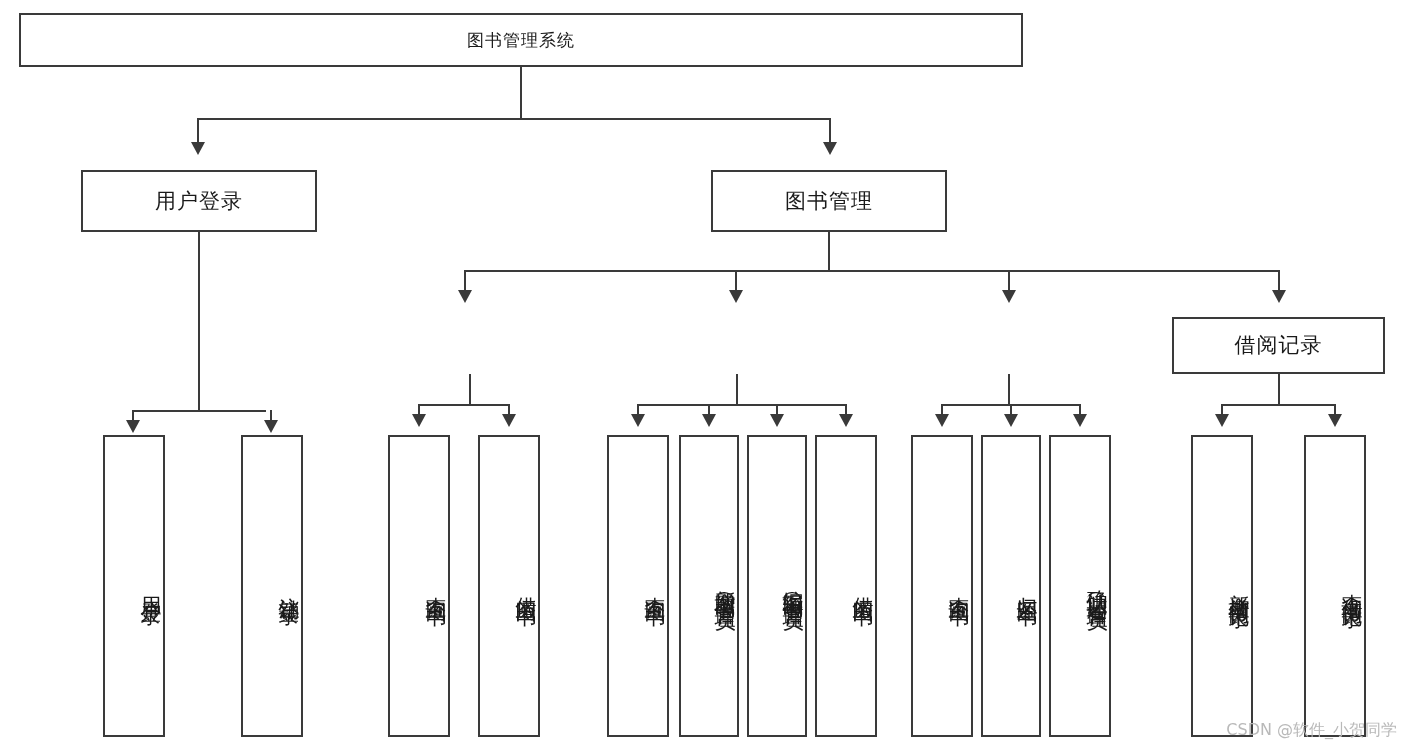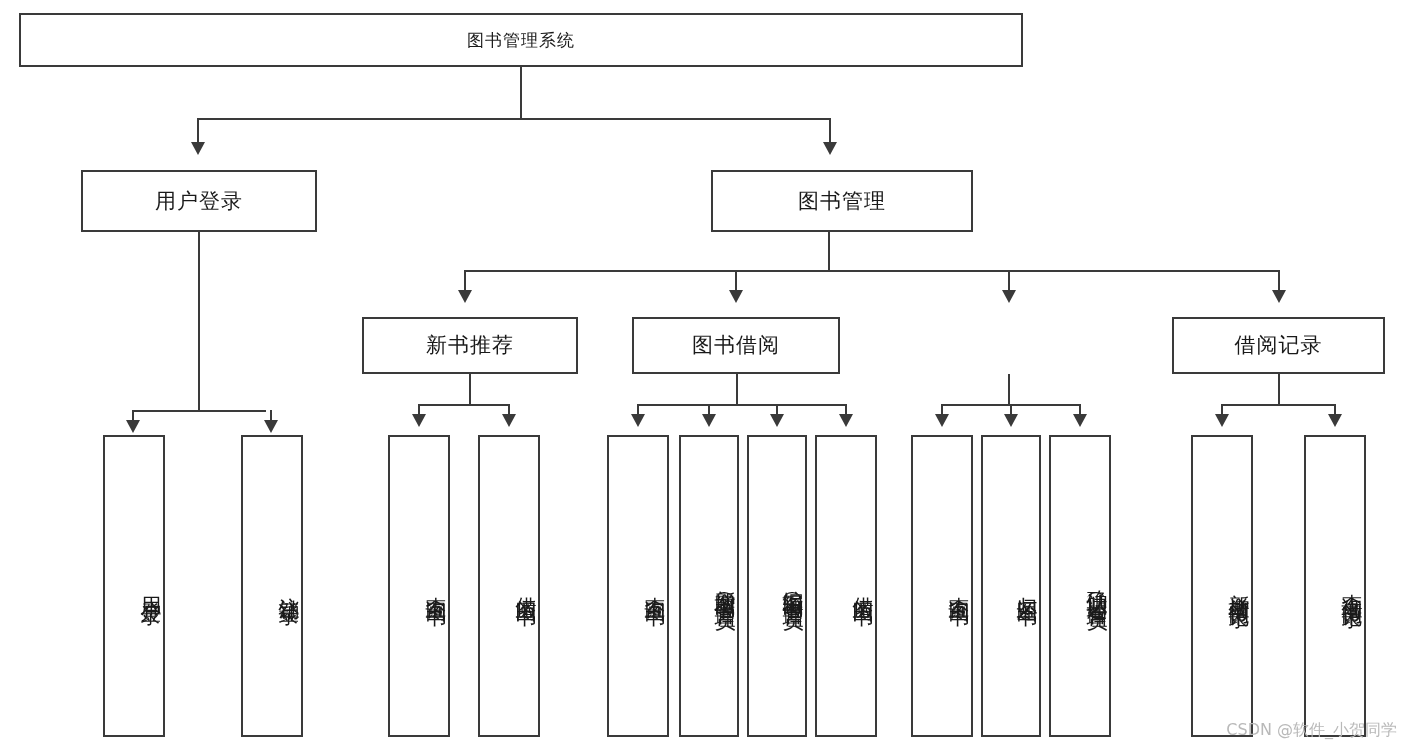--- a/index.html
+++ b/index.html
@@ -85,21 +85,21 @@
   <div class="ln h" style="left:197px;top:118px;width:634px;"></div>
 
   <div class="ln v" style="left:197px;top:118px;height:26px;"></div>
   <div class="arrow" style="left:191px;top:142px;"></div>
   <div class="ln v" style="left:829px;top:118px;height:26px;"></div>
   <div class="arrow" style="left:823px;top:142px;"></div>
 
   <div class="node h" style="left:81px;top:170px;width:236px;height:62px;">
     <span>用户登录</span>
   </div>
-  <div class="node h" style="left:711px;top:170px;width:262px;height:62px;">
+  <div class="node h" style="left:711px;top:170px;width:236px;height:62px;">
     <span>图书管理</span>
   </div>
 
   <div class="ln v" style="left:198px;top:232px;height:180px;"></div>
   <div class="ln h" style="left:132px;top:410px;width:134px;"></div>
   <div class="ln v" style="left:132px;top:410px;height:12px;"></div>
   <div class="arrow" style="left:126px;top:420px;"></div>
   <div class="ln v" style="left:270px;top:410px;height:12px;"></div>
   <div class="arrow" style="left:264px;top:420px;"></div>
 
@@ -108,26 +108,20 @@
 
   <div class="ln v" style="left:464px;top:270px;height:22px;"></div>
   <div class="arrow" style="left:458px;top:290px;"></div>
   <div class="ln v" style="left:735px;top:270px;height:22px;"></div>
   <div class="arrow" style="left:729px;top:290px;"></div>
   <div class="ln v" style="left:1008px;top:270px;height:22px;"></div>
   <div class="arrow" style="left:1002px;top:290px;"></div>
   <div class="ln v" style="left:1278px;top:270px;height:22px;"></div>
   <div class="arrow" style="left:1272px;top:290px;"></div>
 
-  <div class="node h" style="left:362px;top:317px;width:216px;height:57px;">
-    <span>新书推荐</span>
-  </div>
-  <div class="node h" style="left:632px;top:317px;width:208px;height:57px;">
-    <span>图书借阅</span>
-  </div>
   <div class="node h" style="left:1172px;top:317px;width:213px;height:57px;">
     <span>借阅记录</span>
   </div>
 
   <div class="ln v" style="left:469px;top:374px;height:32px;"></div>
   <div class="ln h" style="left:418px;top:404px;width:92px;"></div>
   <div class="ln v" style="left:418px;top:404px;height:12px;"></div>
   <div class="arrow" style="left:412px;top:414px;"></div>
   <div class="ln v" style="left:508px;top:404px;height:12px;"></div>
   <div class="arrow" style="left:502px;top:414px;"></div>

